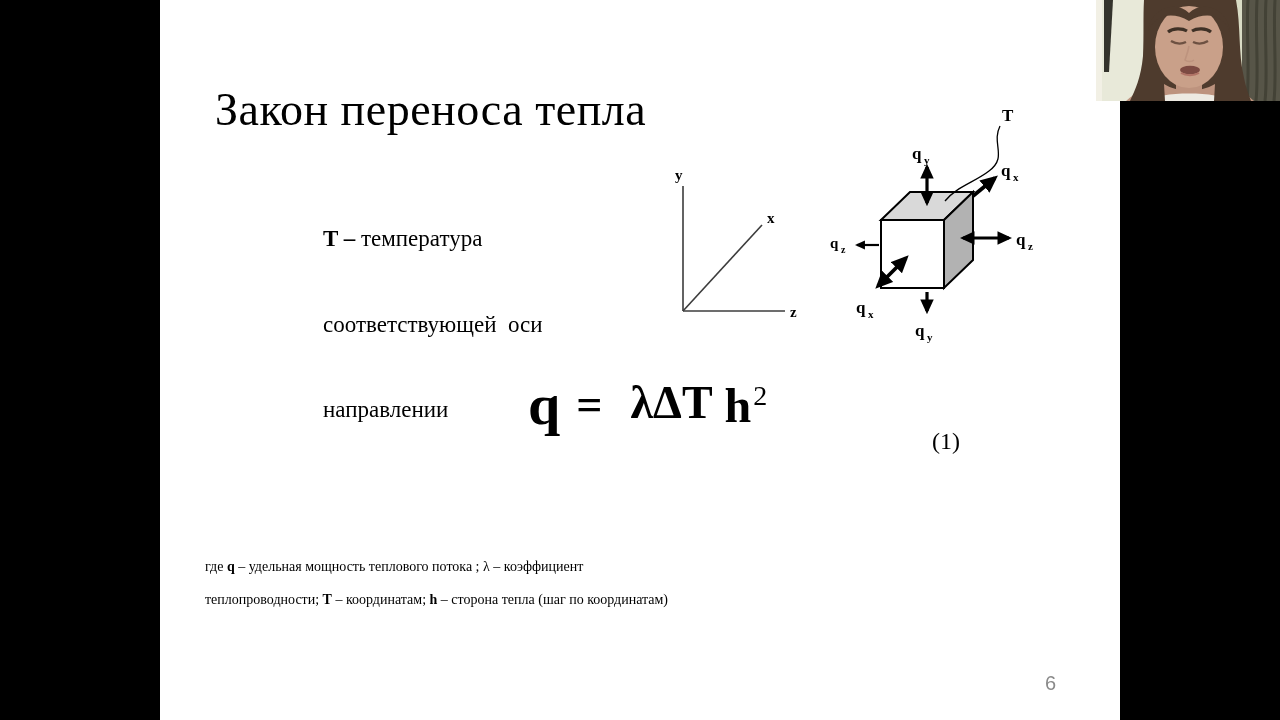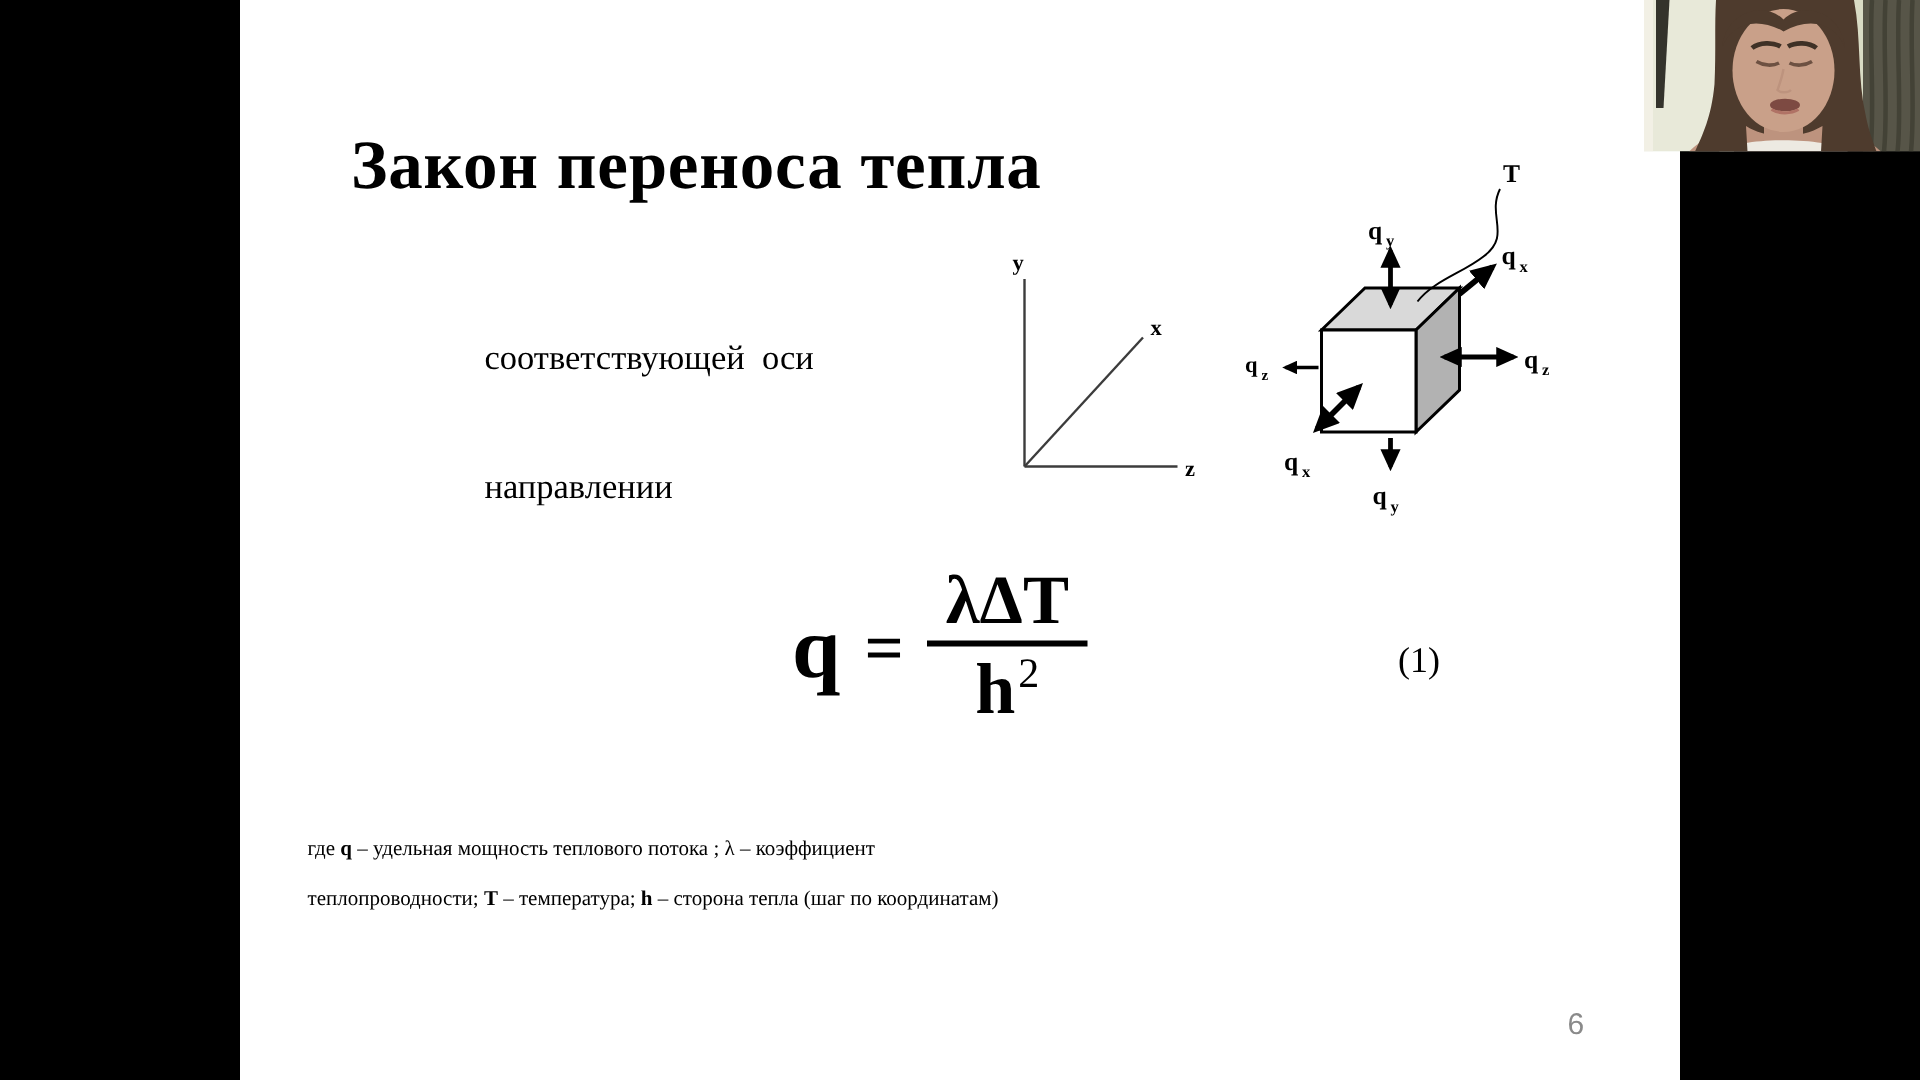--- a/index.html
+++ b/index.html
@@ -8,37 +8,37 @@
     background:#000;
     font-family:"Liberation Serif","DejaVu Serif",serif;
     color:#000;
   }
   .slide{
     position:absolute;left:160px;top:0;width:960px;height:720px;
     background:#fff;
   }
   .title{
     position:absolute;left:55px;top:52px;
-    font-size:46px;font-weight:bold;letter-spacing:.5px;white-space:nowrap;margin-left:19px;
+    font-size:46px;font-weight:normal;letter-spacing:.5px;white-space:nowrap;
   }
   .legend{
     position:absolute;left:163px;top:168px;width:320px;
     font-size:23px;line-height:28.5px;white-space:pre-wrap;
   }
   .b{font-weight:bold;}
   .axes-svg{position:absolute;left:498px;top:160px;}
   .cube-svg{position:absolute;left:663px;top:100px;}
   svg text{font-family:"Liberation Serif","DejaVu Serif",serif;font-weight:bold;fill:#000;}
   .formula{
     position:absolute;left:368px;top:376px;
     display:flex;align-items:center;gap:16px;font-weight:bold;
   }
   .f-q{font-size:58px;line-height:1;}
   .f-eq{font-size:46px;line-height:1;}
-  .frac{display:inline-flex;flex-direction:column;align-items:center;}
+  .frac{display:inline-flex;flex-direction:row;align-items:center;}
   .frac .num{font-size:46px;line-height:1.05;padding:0 12px 3px 12px;}
   .frac .bar{height:4px;background:#000;align-self:stretch;}
   .frac .den{font-size:48px;line-height:1.15;padding-top:1px;}
   .frac .den sup{font-size:28px;font-weight:normal;vertical-align:super;margin-left:2px;}
   .eq-num{position:absolute;left:772px;top:428px;font-size:24px;}
   .footnote{
     position:absolute;left:45px;top:550px;width:840px;
     font-size:14px;line-height:33px;
   }
   .page-number{
@@ -51,20 +51,21 @@
   }
 </style>
 </head>
 <body>
 
 <div class="slide">
 
   <h1 class="title">Закон переноса тепла</h1>
 
   <div class="legend">
+    <div><span class="b">T –</span><span> температура</span></div>
     <div>соответствующей  оси</div>
     <div>направлении</div>
   </div>
 
   <svg class="axes-svg" width="145" height="165" viewBox="0 0 145 165">
     <g stroke="#3c3c3c" stroke-width="1.6">
       <line x1="25" y1="26" x2="25" y2="151"></line>
       <line x1="25" y1="151" x2="127" y2="151"></line>
       <line x1="25" y1="151" x2="104" y2="65"></line>
     </g>
@@ -126,21 +127,21 @@
     <span class="frac">
       <span class="num">λΔT</span>
       <span class="bar"></span>
       <span class="den"><span>h</span><sup>2</sup></span>
     </span>
   </div>
   <div class="eq-num">(1)</div>
 
   <div class="footnote">
     <div><span>где </span><span class="b">q</span><span> – удельная мощность теплового потока ; λ – коэффициент</span></div>
-    <div><span>теплопроводности; </span><span class="b">T</span><span> – температура; </span><span class="b">h</span><span> – сторона тепла (шаг по координатам)</span></div>
+    <div><span>теплопроводности; </span><span class="b">T</span><span> – координатам; </span><span class="b">h</span><span> – сторона тепла (шаг по координатам)</span></div>
   </div>
 
   <div class="page-number">6</div>
 </div>
 
 <div class="webcam">
   <svg width="184" height="101" viewBox="0 0 184 101">
 
     <rect x="0" y="0" width="184" height="101" fill="#d9dcc5"></rect>
     <rect x="0" y="0" width="60" height="101" fill="#e8e9d9"></rect>

